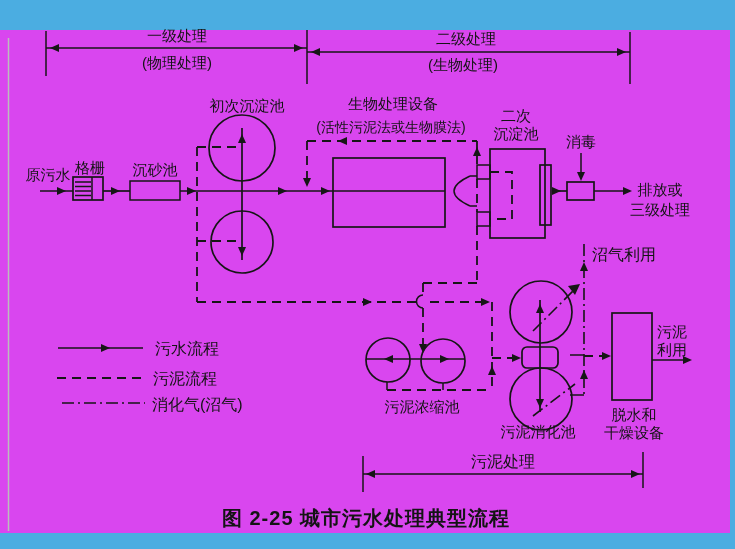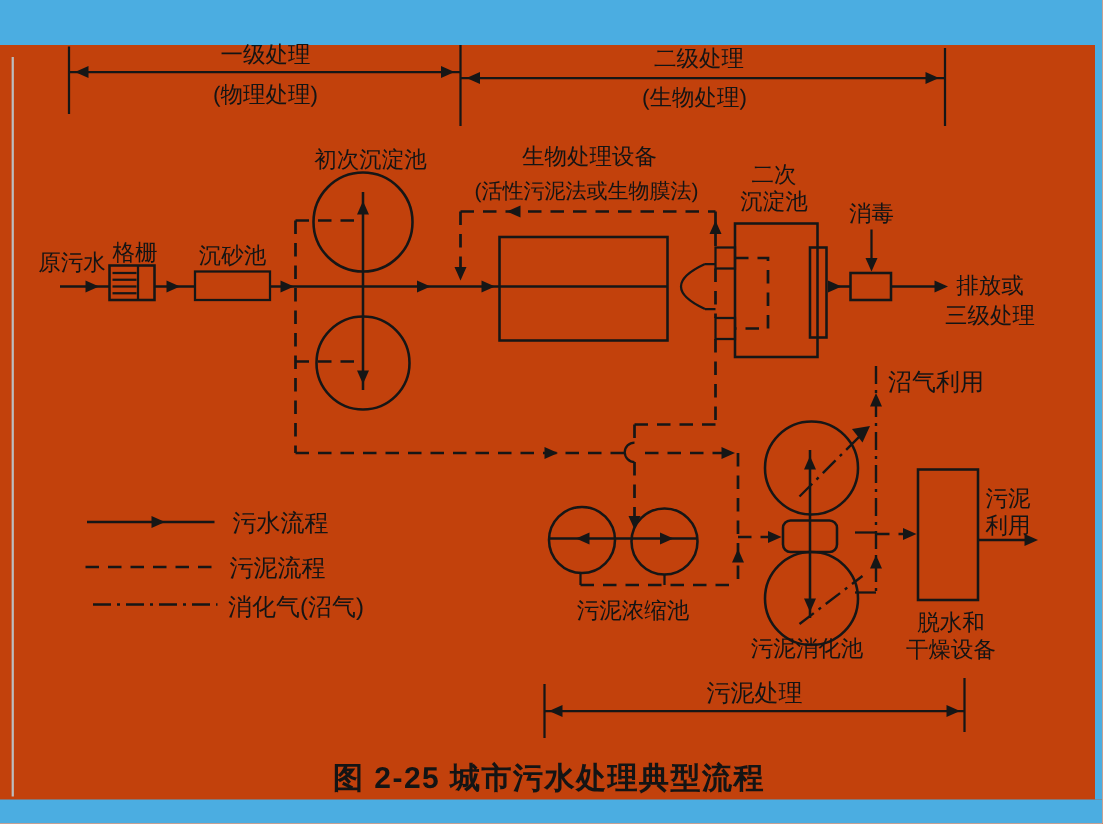--- a/index.html
+++ b/index.html
@@ -1,16 +1,16 @@
 <!DOCTYPE html>
 <html><head>
 <meta charset="utf-8">
 <style>
   html,body{margin:0;padding:0;background:#e8e8e8;}
-  #page{position:relative;width:735px;height:549px;background:#c2410c;overflow:hidden;
+  #page{position:relative;width:735px;height:549px;background:#d946ef;overflow:hidden;
         font-family:"Liberation Sans",sans-serif;}
   .banner{position:absolute;left:0;width:735px;background:#4badе1;}
   #top-bar{top:0;height:30px;}
   #bottom-bar{top:533px;height:16px;}
   #right-edge{position:absolute;top:30px;left:730px;width:5px;height:503px;}
   svg{position:absolute;top:0;left:0;}
   .ink{stroke:#161616;fill:none;stroke-width:1.5;}
   .thick{stroke-width:1.7;}
   .sludge{stroke:#161616;fill:none;stroke-width:1.8;stroke-dasharray:9 6;}
   .gas{stroke:#161616;fill:none;stroke-width:1.6;stroke-dasharray:12 4 2 4;}

